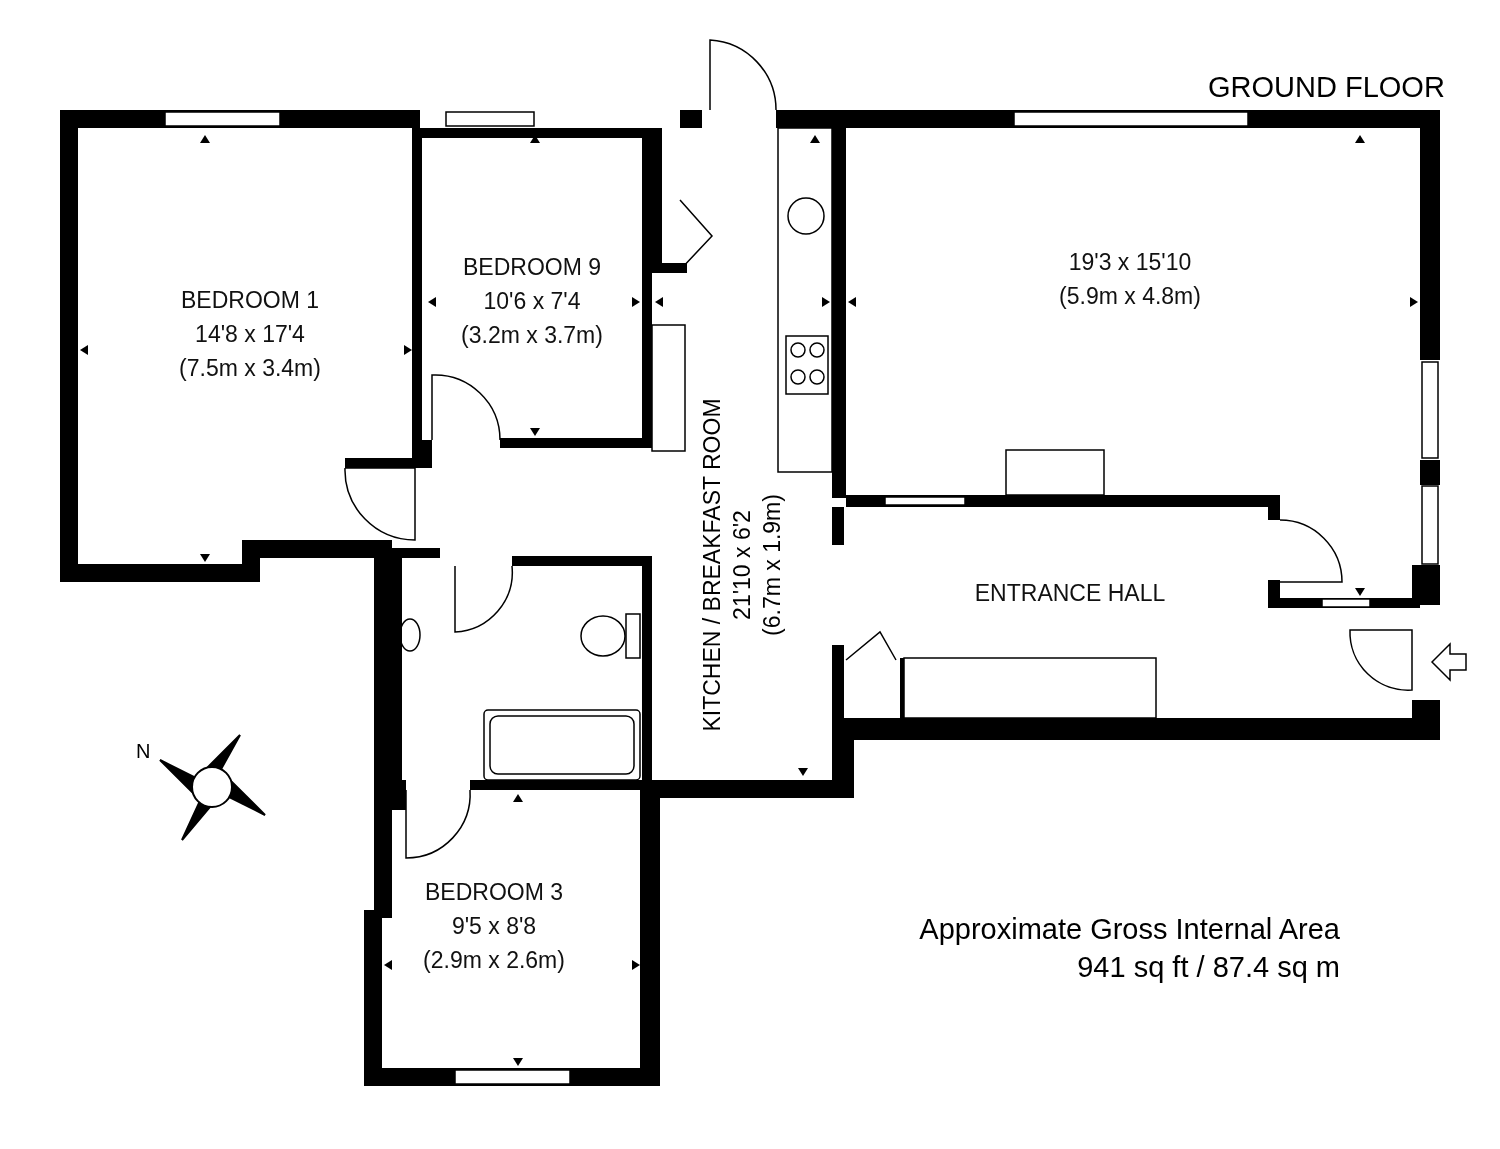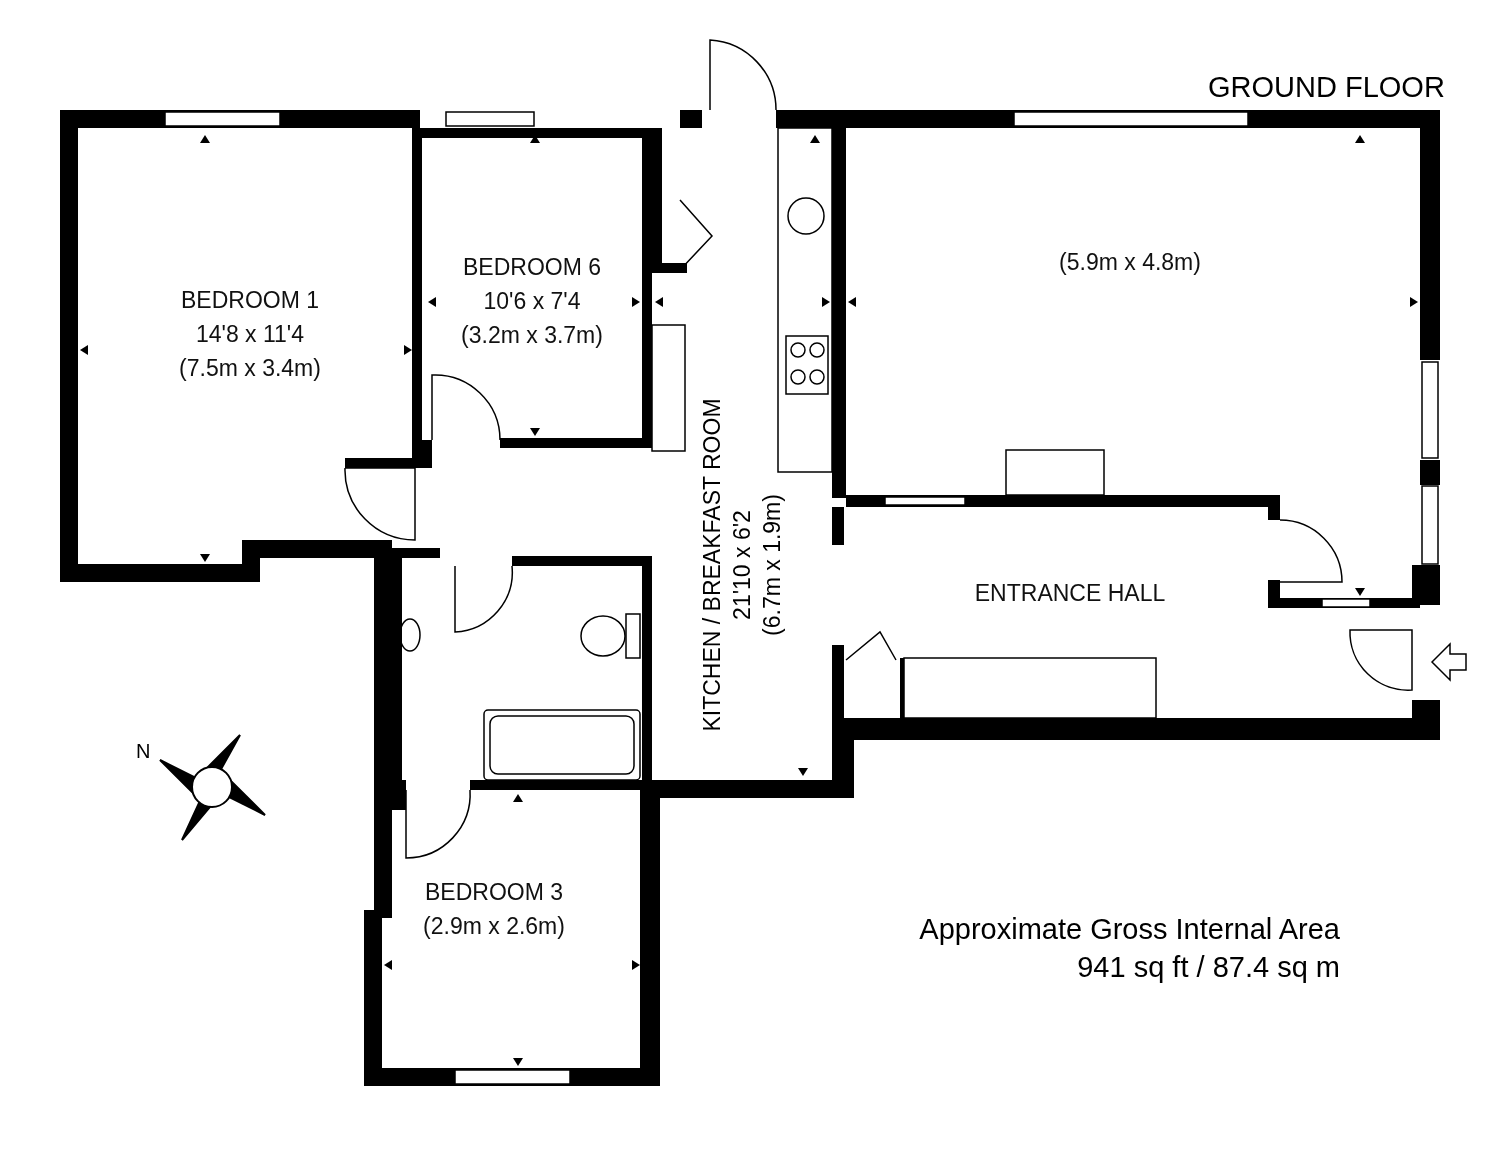--- a/index.html
+++ b/index.html
@@ -136,40 +136,42 @@
     <polygon points="160,760 200,780 195,795" fill="#000"></polygon>
     <polygon points="265,815 225,795 230,780" fill="#000"></polygon>
     <circle cx="212" cy="787" r="20"></circle>
   </g>
 </svg>
 
 <div class="floor">GROUND FLOOR</div>
 
 <div class="lbl" style="left:130px; top:283px; width:240px;">
   <span>BEDROOM 1</span>
-  <span>14'8 x 11'4</span>
+  <span>14'8 x 17'4</span>
   <span>(7.5m x 3.4m)</span>
 </div>
 
 <div class="lbl" style="left:422px; top:250px; width:220px;">
-  <span>BEDROOM 6</span>
+  <span>BEDROOM 9</span>
   <span>10'6 x 7'4</span>
   <span>(3.2m x 3.7m)</span>
 </div>
 
 <div class="lbl" style="left:1010px; top:245px; width:240px;">
+  <span>19'3 x 15'10</span>
   <span>(5.9m x 4.8m)</span>
 </div>
 
 <div class="lbl" style="left:950px; top:576px; width:240px;">
   <span>ENTRANCE HALL</span>
 </div>
 
 <div class="lbl" style="left:384px; top:875px; width:220px;">
   <span>BEDROOM 3</span>
+  <span>9'5 x 8'8</span>
   <span>(2.9m x 2.6m)</span>
 </div>
 
 <div class="vert">
   <div class="inner">
     <span>KITCHEN / BREAKFAST ROOM</span>
     <span>21'10 x 6'2</span>
     <span>(6.7m x 1.9m)</span>
   </div>
 </div>

